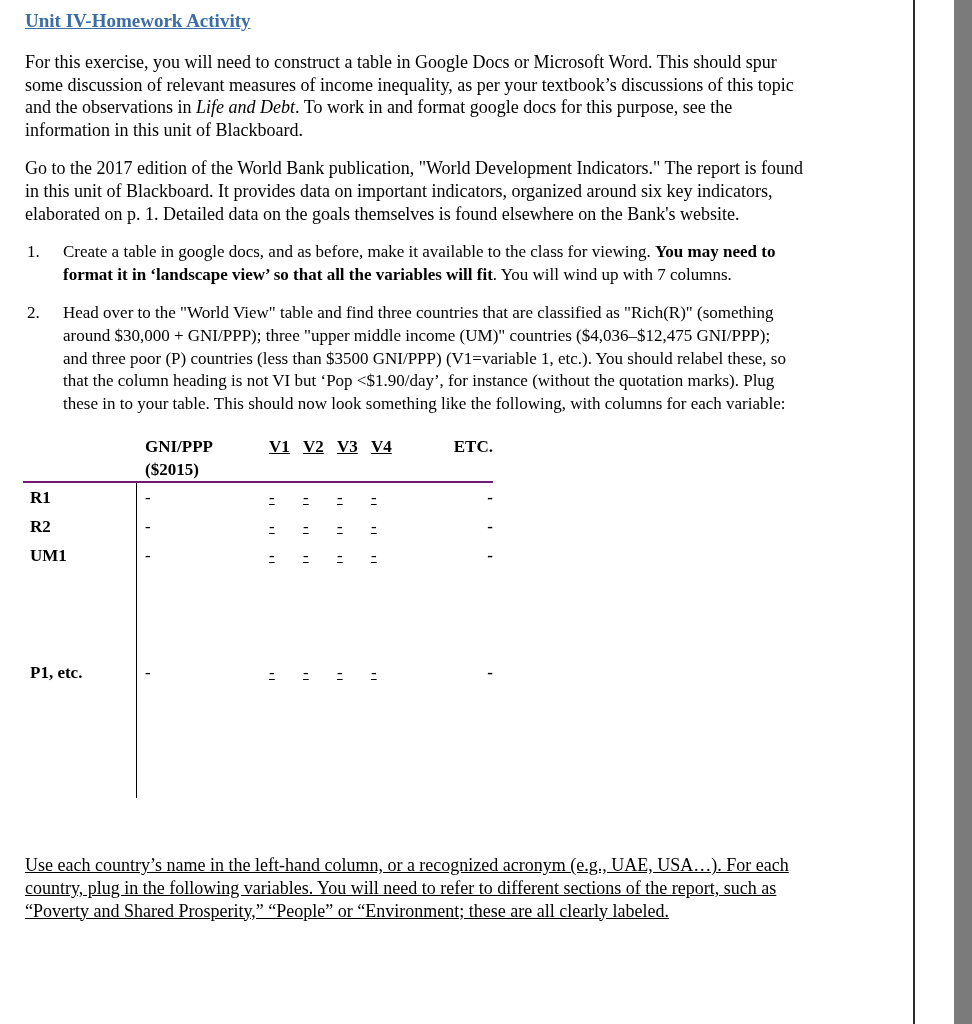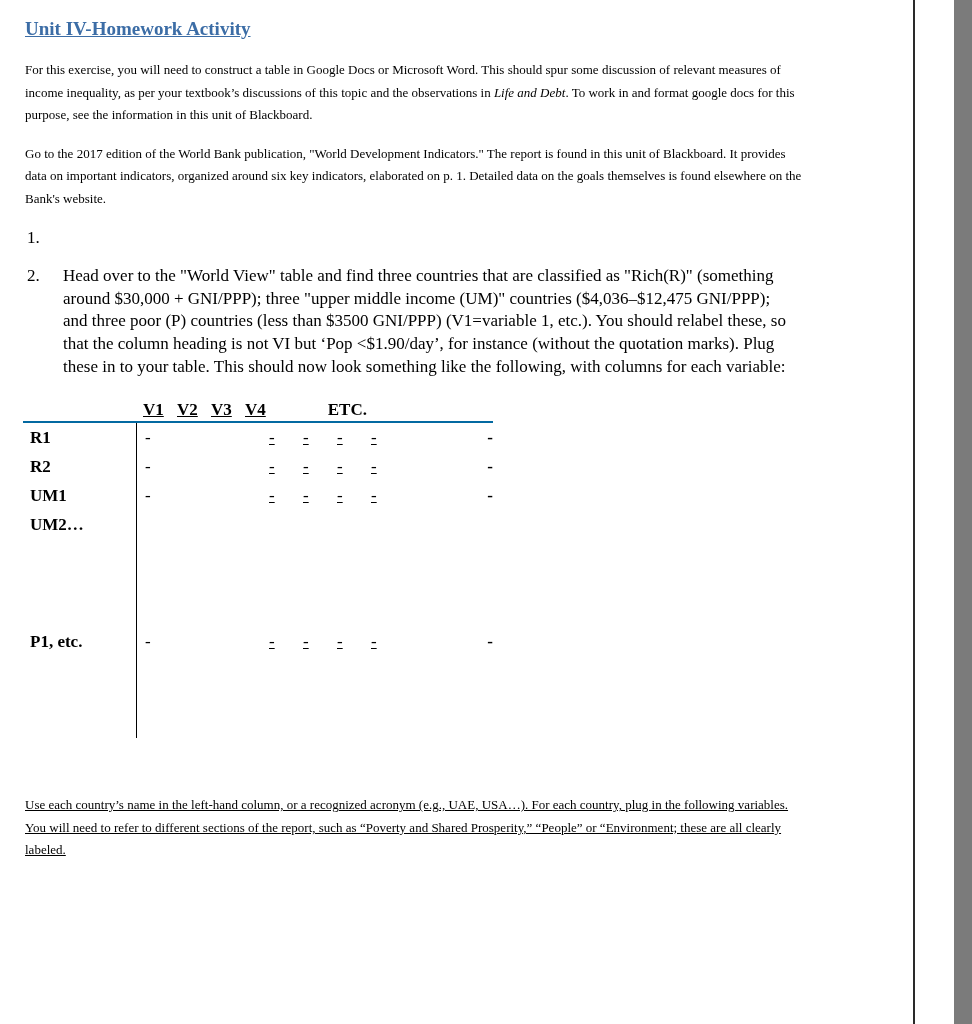--- a/index.html
+++ b/index.html
@@ -6,33 +6,33 @@
   body { margin: 0; background: #ffffff; }
   .screen {
     position: relative;
     width: 972px;
     height: 1024px;
     background: #ffffff;
     overflow: hidden;
     font-family: "Liberation Serif", "DejaVu Serif", serif;
     color: #000000;
   }
-  .content { position: absolute; top: 0; left: 0; width: 913px; padding-top: 18px; }
+  .content { position: absolute; top: 0; left: 0; width: 913px; padding-top: 10px; }
 
   .doc-title {
     font-size: 19px;
     font-weight: bold;
     color: #3c6da6;
     text-decoration: underline;
     margin: 0 0 19px 25px;
     line-height: 22px;
   }
 
   .para {
-    font-size: 13px;
+    font-size: 18px;
     line-height: 22.6px;
     margin: 0 0 16px 25px;
     width: 780px;
   }
   .closing { margin-top: 56px; text-decoration: underline; }
 
   .list-item {
     display: flex;
     margin: 0 0 16px 27px;
     font-size: 17px;
@@ -41,21 +41,21 @@
   .num { width: 36px; flex: none; }
   .item-body { width: 727px; }
 
   .sample-table { margin: 20px 0 0 23px; width: 470px; font-size: 17px; }
   .tbl-header { display: flex; align-items: flex-start; font-weight: bold; line-height: 23px; }
   .c-label { width: 113px; flex: none; padding-left: 7px; }
   .c-gni   { width: 126px; flex: none; padding-left: 9px; }
   .c-v     { width: 34px;  flex: none; padding-left: 7px; text-decoration: underline; }
   .c-etc   { width: 95px;  flex: none; padding-left: 9px; text-align: right; }
 
-  .tbl-body { border-top: 2px solid #0369a1; height: 317px; position: relative; }
+  .tbl-body { border-top: 2px solid #701a75; height: 317px; position: relative; }
   .tbl-body::before {
     content: "";
     position: absolute;
     left: 113px; top: 0;
     width: 1px; height: 100%;
     background: #000;
   }
   .tbl-row { display: flex; align-items: center; height: 29px; }
   .row-label { font-weight: bold; }
   .etc-cell { font-weight: bold; padding-left: 39px; }
@@ -81,30 +81,35 @@
   <div class="content">
 
     <h1 class="doc-title">Unit IV-Homework Activity</h1>
 
     <p class="para"><span>For this exercise, you will need to construct a table in Google Docs or Microsoft Word. This should spur some discussion of relevant measures of income inequality, as per your textbook’s discussions of this topic and the observations in </span><em>Life and Debt</em><span>. To work in and format google docs for this purpose, see the information in this unit of Blackboard.</span></p>
 
     <p class="para">Go to the 2017 edition of the World Bank publication, "World Development Indicators." The report is found in this unit of Blackboard. It provides data on important indicators, organized around six key indicators, elaborated on p. 1. Detailed data on the goals themselves is found elsewhere on the Bank's website.</p>
 
     <div class="list-item">
       <span class="num">1.</span>
+      <span class="item-body"><span>Create a table in google docs, and as before, make it available to the class for viewing. </span><strong>You may need to format it in ‘landscape view’ so that all the variables will fit</strong><span>.  You will wind up with 7 columns.</span></span>
     </div>
 
     <div class="list-item">
       <span class="num">2.</span>
       <span class="item-body">Head over to the "World View" table and find three countries that are classified as "Rich(R)" (something around $30,000 + GNI/PPP); three "upper middle income (UM)" countries ($4,036–$12,475 GNI/PPP); and three poor (P) countries (less than $3500 GNI/PPP) (V1=variable 1, etc.). You should relabel these, so that the column heading is not VI but ‘Pop &lt;$1.90/day’, for instance (without the quotation marks).  Plug these in to your table. This should now look something like the following, with columns for each variable:</span>
     </div>
 
     <div class="sample-table">
       <div class="tbl-header">
         <div class="c-label"></div>
+        <div class="c-gni">
+          <div>GNI/PPP</div>
+          <div>($2015)</div>
+        </div>
         <div class="c-v">V1</div>
         <div class="c-v">V2</div>
         <div class="c-v">V3</div>
         <div class="c-v">V4</div>
         <div class="c-etc">ETC.</div>
       </div>
 
       <div class="tbl-body">
         <div class="tbl-row">
           <div class="c-label row-label">R1</div>
@@ -126,29 +131,20 @@
         </div>
         <div class="tbl-row">
           <div class="c-label row-label">UM1</div>
           <div class="c-gni">-</div>
           <div class="c-v">-</div>
           <div class="c-v">-</div>
           <div class="c-v">-</div>
           <div class="c-v">-</div>
           <div class="c-etc etc-cell">-</div>
         </div>
-        <div class="tbl-row">
-          <div class="c-label row-label">UM2…</div>
-          <div class="c-gni"></div>
-          <div class="c-v"></div>
-          <div class="c-v"></div>
-          <div class="c-v"></div>
-          <div class="c-v"></div>
-          <div class="c-etc etc-cell"></div>
-        </div>
         <div class="row-spacer"></div>
         <div class="tbl-row">
           <div class="c-label row-label">P1, etc.</div>
           <div class="c-gni">-</div>
           <div class="c-v">-</div>
           <div class="c-v">-</div>
           <div class="c-v">-</div>
           <div class="c-v">-</div>
           <div class="c-etc etc-cell">-</div>
         </div>

